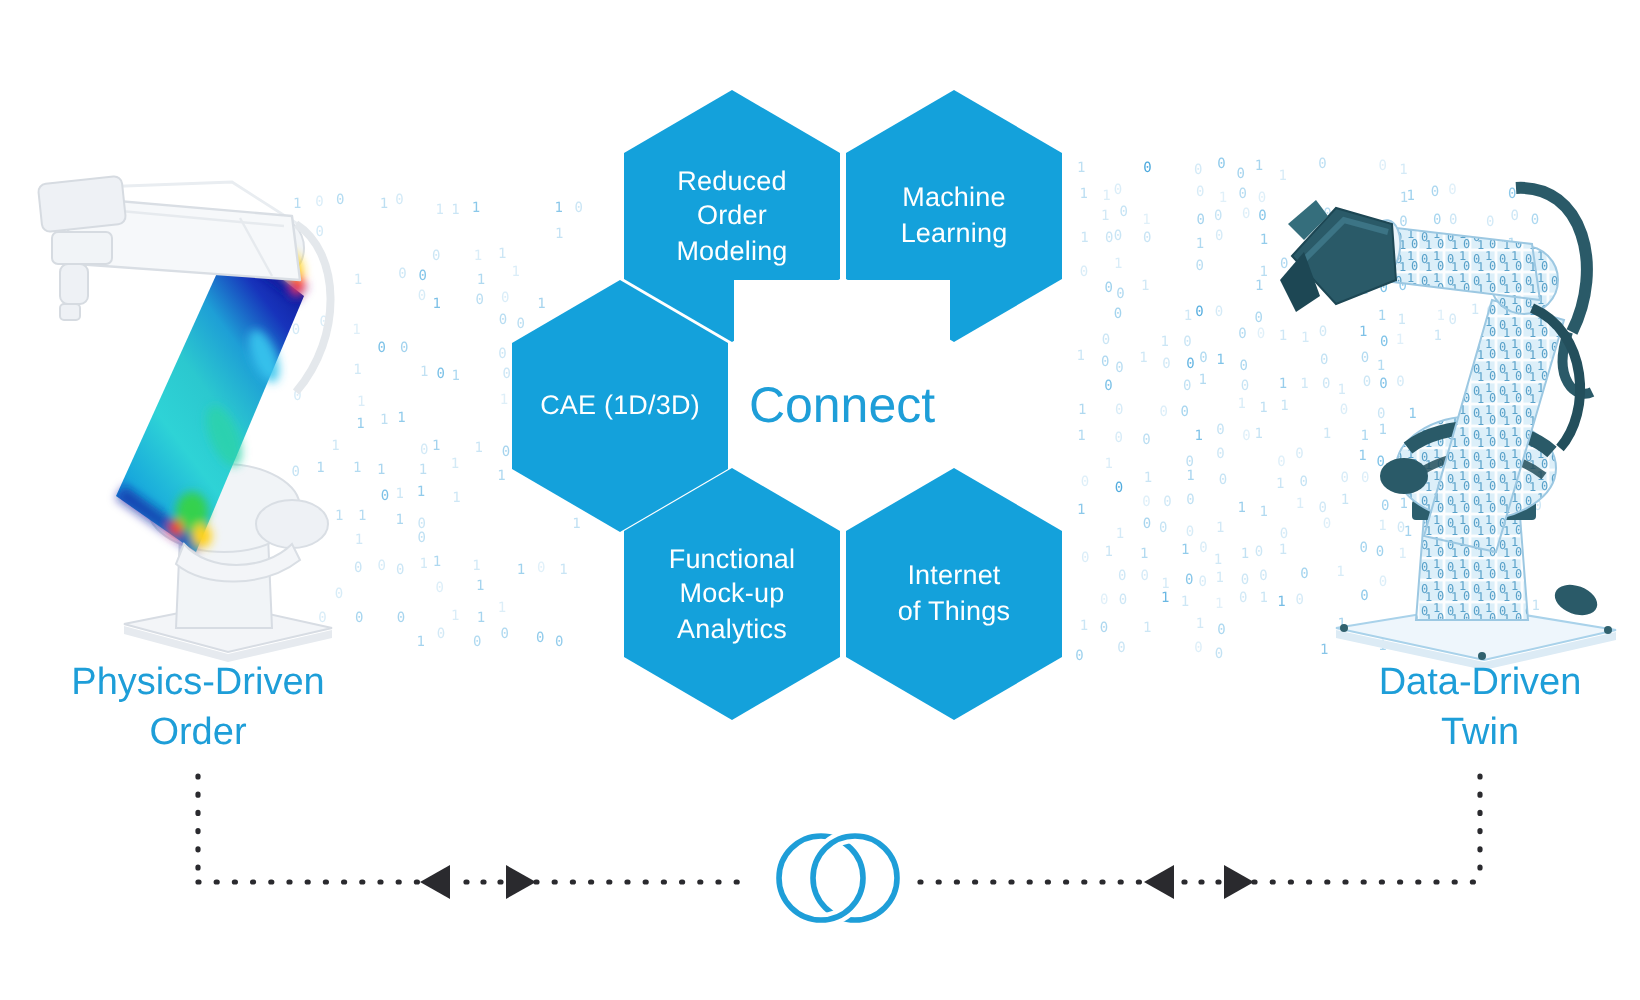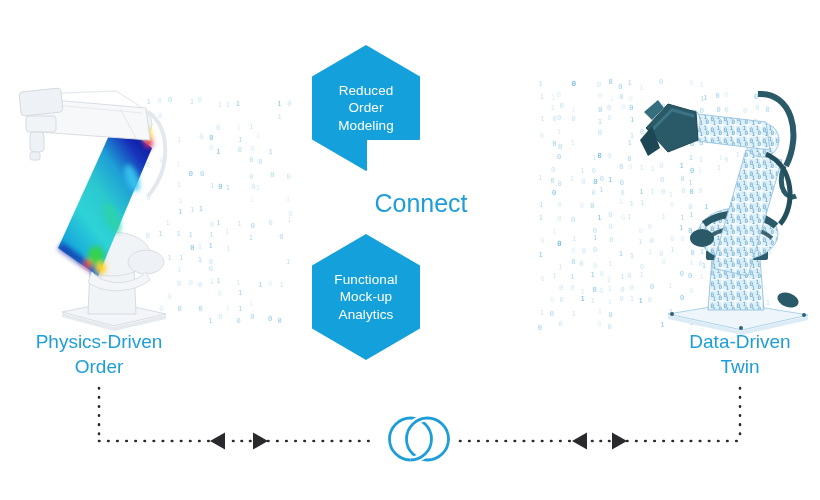--- a/index.html
+++ b/index.html
@@ -511,27 +511,38 @@
       <polygon points="26,64 40,52 46,60 34,72" fill="#356e7c"></polygon>
     </g>
   </svg>
 
   <div class="hexgrid">
     <div class="hex p-rom">
       <span class="lbl">Reduced
 Order
 Modeling</span>
     </div>
+    <div class="hex p-ml">
+      <span class="lbl">Machine
+Learning</span>
+    </div>
+    <div class="hex p-cae">
+      <span class="lbl">CAE (1D/3D)</span>
+    </div>
     <div class="hex-center p-con">
       <span class="lbl">Connect</span>
     </div>
     <div class="hex p-fmi">
       <span class="lbl">Functional
 Mock-up
 Analytics</span>
+    </div>
+    <div class="hex p-iot">
+      <span class="lbl">Internet
+of Things</span>
     </div>
   </div>
 
   <div class="twin-label twin-left">Physics-Driven
 Order</div>
   <div class="twin-label twin-right">Data-Driven
 Twin</div>
 
   <svg class="connector" width="820" height="500" viewBox="0 0 820 500">
     <path class="dotline" d="M99 388 V 440"></path>

